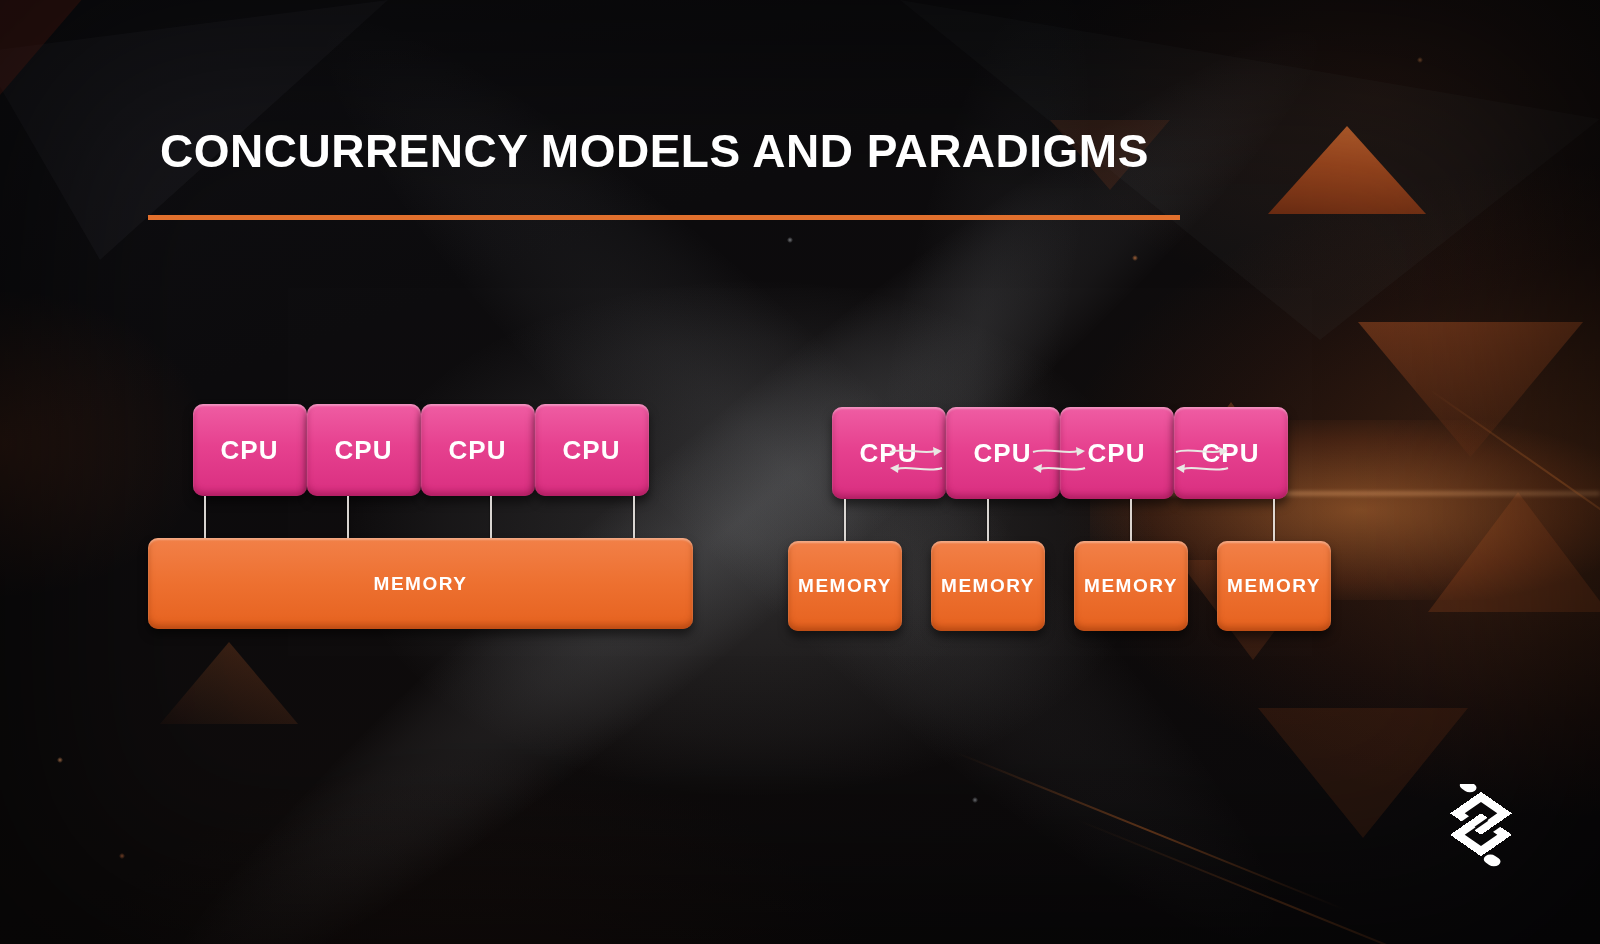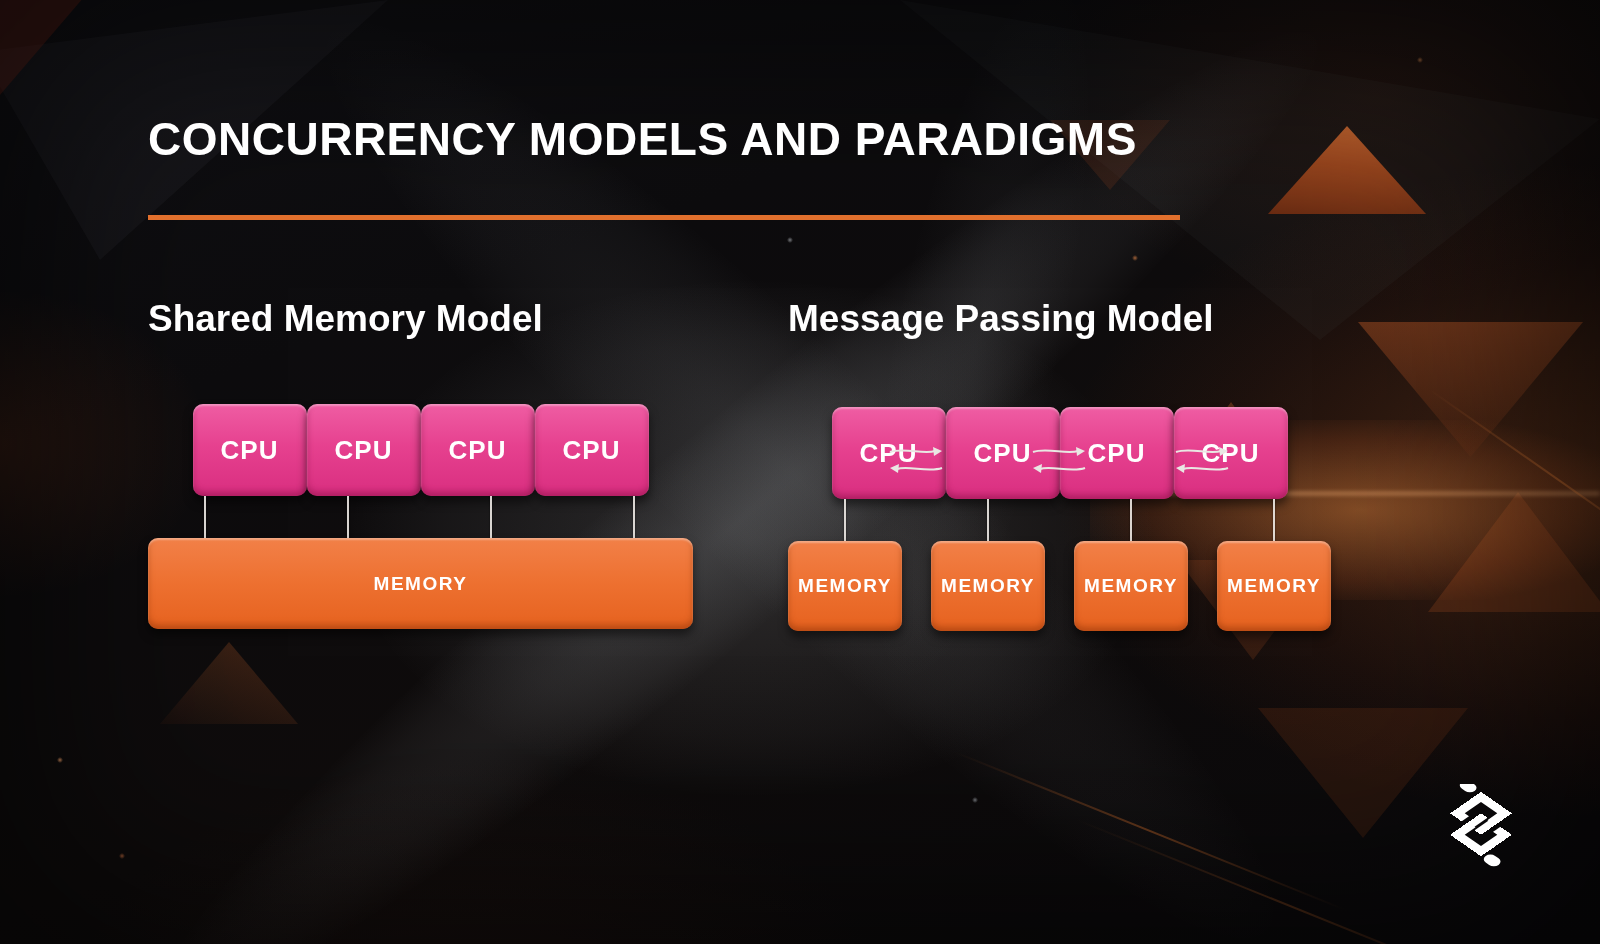--- a/index.html
+++ b/index.html
@@ -49,21 +49,21 @@
       radial-gradient(circle 2px at 60px 760px, rgba(255,170,110,.8), transparent 3px),
       radial-gradient(circle 2px at 122px 856px, rgba(255,140,80,.6), transparent 3px),
       radial-gradient(circle 3px at 1102px 568px, rgba(230,235,240,.7), transparent 4px),
       radial-gradient(circle 2px at 975px 800px, rgba(220,228,235,.5), transparent 3px),
       radial-gradient(circle 2px at 1420px 60px, rgba(255,160,90,.5), transparent 3px),
       radial-gradient(circle 2px at 1135px 258px, rgba(255,150,80,.6), transparent 3px),
       radial-gradient(circle 2px at 790px 240px, rgba(225,230,235,.5), transparent 3px);}
   .vignette{inset:0;box-shadow:inset 0 0 190px 60px rgba(0,0,0,.55);}
 
   
-  .title{position:absolute;left:148px;top:112px;margin:0;color:#fff;font-size:46px;font-weight:700;
+  .title{position:absolute;left:148px;top:112px;margin:12px;color:#fff;font-size:46px;font-weight:700;
     letter-spacing:.5px;white-space:nowrap;}
   .divider{position:absolute;left:148px;top:215px;width:1032px;height:5px;background:#e2702d;}
 
   .diagram{position:absolute;top:298px;}
   .diagram-left{left:148px;width:545px;height:340px;}
   .diagram-right{left:788px;width:543px;height:340px;}
   .diagram-heading{position:absolute;left:0;top:0;margin:0;color:#fff;font-size:37px;font-weight:700;white-space:nowrap;}
 
   .cpu-row{position:absolute;left:0;width:100%;display:flex;justify-content:center;}
   .diagram-left .cpu-row{top:106px;}
@@ -110,21 +110,20 @@
   <div class="bg edge-line el1"></div>
   <div class="bg edge-line el2"></div>
   <div class="bg edge-line el3"></div>
   <div class="bg specks"></div>
   <div class="bg vignette"></div>
 
   <h1 class="title">CONCURRENCY MODELS AND PARADIGMS</h1>
   <div class="divider"></div>
 
   <section class="diagram diagram-left">
-    <h2 class="diagram-heading">Shared Memory Model</h2>
     <div class="cpu-row">
       <div class="box cpu">
           <span>CPU</span>
         </div>
       <div class="box cpu">
           <span>CPU</span>
         </div>
       <div class="box cpu">
           <span>CPU</span>
         </div>
@@ -135,21 +134,20 @@
     <div class="stem" style="left:56px"></div>
     <div class="stem" style="left:199px"></div>
     <div class="stem" style="left:342px"></div>
     <div class="stem" style="left:485px"></div>
     <div class="box memory memory-bar">
         <span>MEMORY</span>
       </div>
   </section>
 
   <section class="diagram diagram-right">
-    <h2 class="diagram-heading">Message Passing Model</h2>
     <div class="cpu-row">
       <div class="box cpu">
           <span>CPU</span>
         </div>
       <div class="box cpu">
           <span>CPU</span>
         </div>
       <div class="box cpu">
           <span>CPU</span>
         </div>

